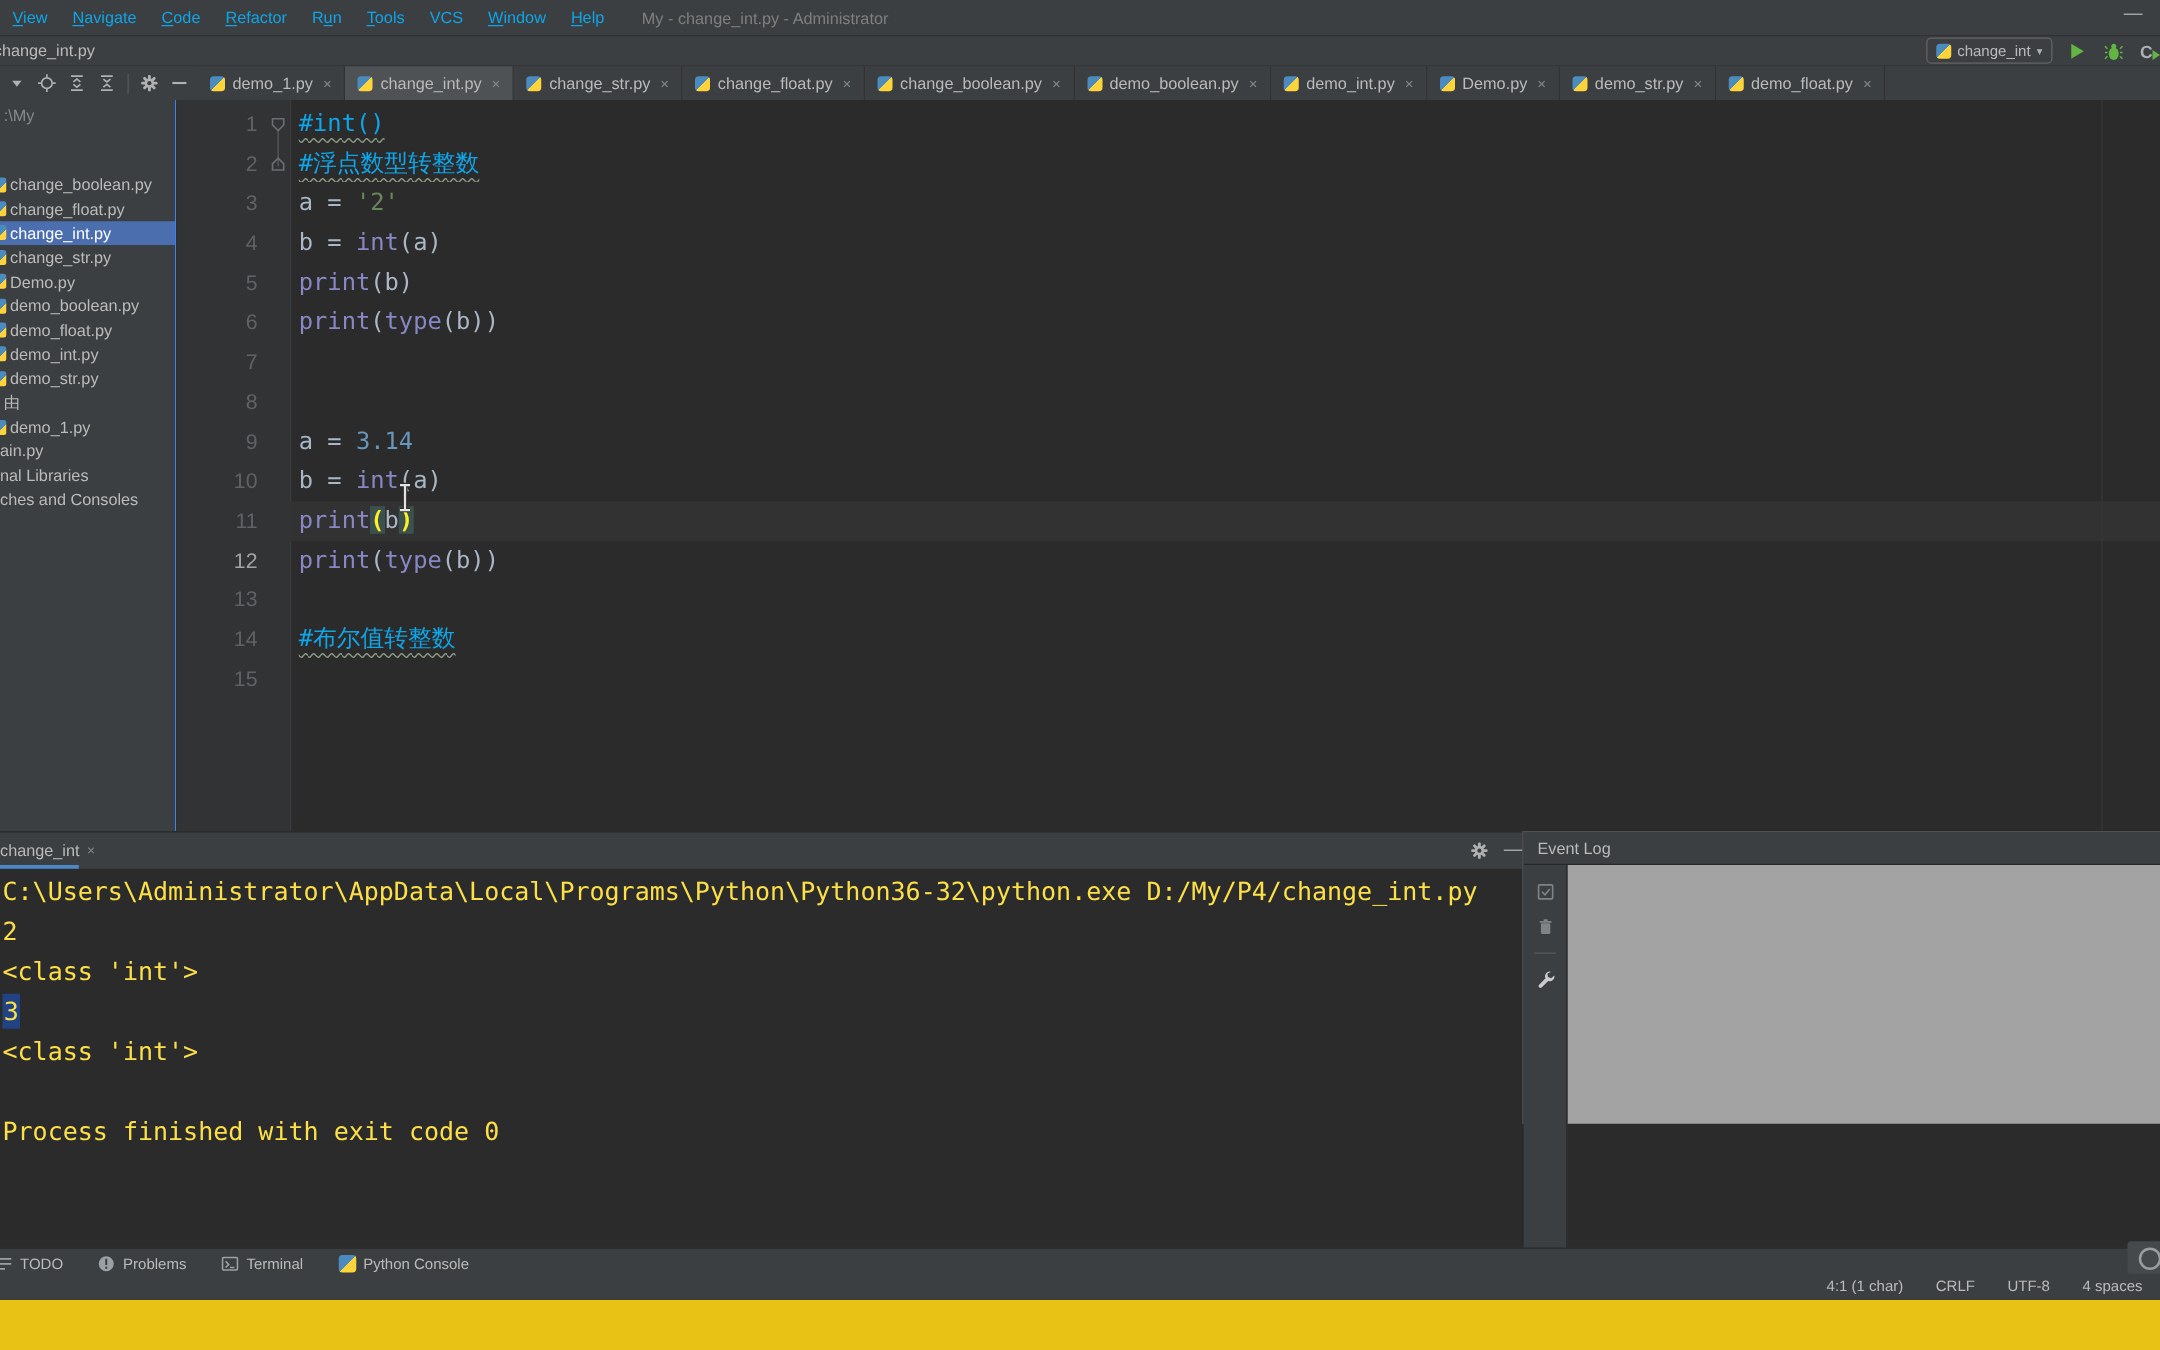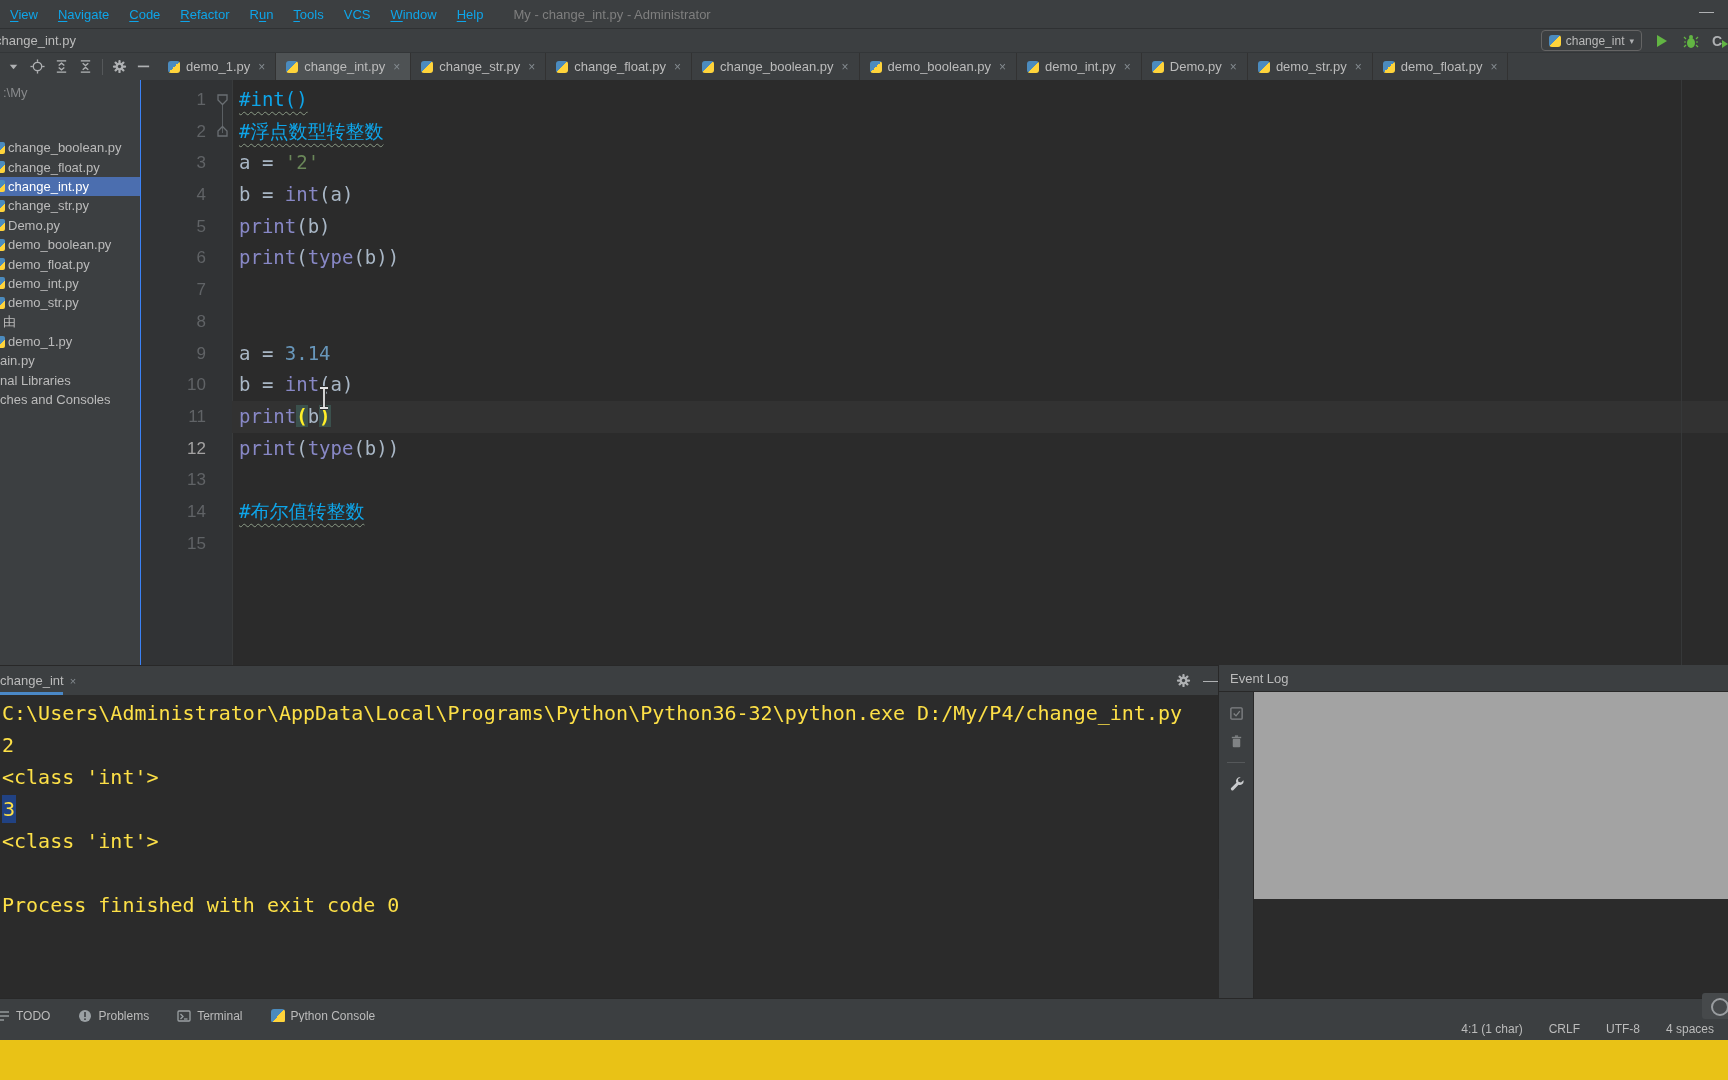--- a/index.html
+++ b/index.html
@@ -101,21 +101,21 @@
   #eventlog-header{position:absolute;left:0;top:0;width:510px;height:27px;background:#3c3f41;
                    border-bottom:1px solid #282828;display:flex;align-items:center;padding-left:11px;
                    font-size:13px;color:#bbbbbb;box-sizing:border-box;}
   #eventlog-toolbar{position:absolute;left:0;top:27px;width:34px;height:306px;background:#3c3f41;
                     border-right:1px solid #282828;display:flex;flex-direction:column;align-items:center;padding-top:14px;gap:13px;}
   .el-icon{width:15px;height:15px;}
   .el-sep{width:18px;height:1px;background:#55585a;}
 
   
   #toolwindow-bar{position:absolute;left:0;top:998px;width:1728px;height:24px;background:#3c3f41;
-                  border-top:1px solid #282828;display:flex;align-items:flex-end;}
+                  border-top:1px solid #282828;display:flex;align-items:center;}
   .tw-item{display:flex;align-items:center;gap:6px;font-size:12px;color:#bbbbbb;margin-right:28px;}
   #tw-todo{margin-left:-4px;}
   .tw-icon{width:14px;height:14px;flex:none;}
   #corner-widget{position:absolute;right:0;top:-6px;width:26px;height:26px;background:#46494b;
                  overflow:hidden;border-radius:3px 0 0 3px;}
   #corner-widget .circ{position:absolute;left:9px;top:5px;width:14px;height:14px;border:2px solid #9a9da0;
                  border-radius:50%;}
 
   
   #statusbar{position:absolute;left:0;top:1022px;width:1728px;height:18px;background:#3c3f41;

